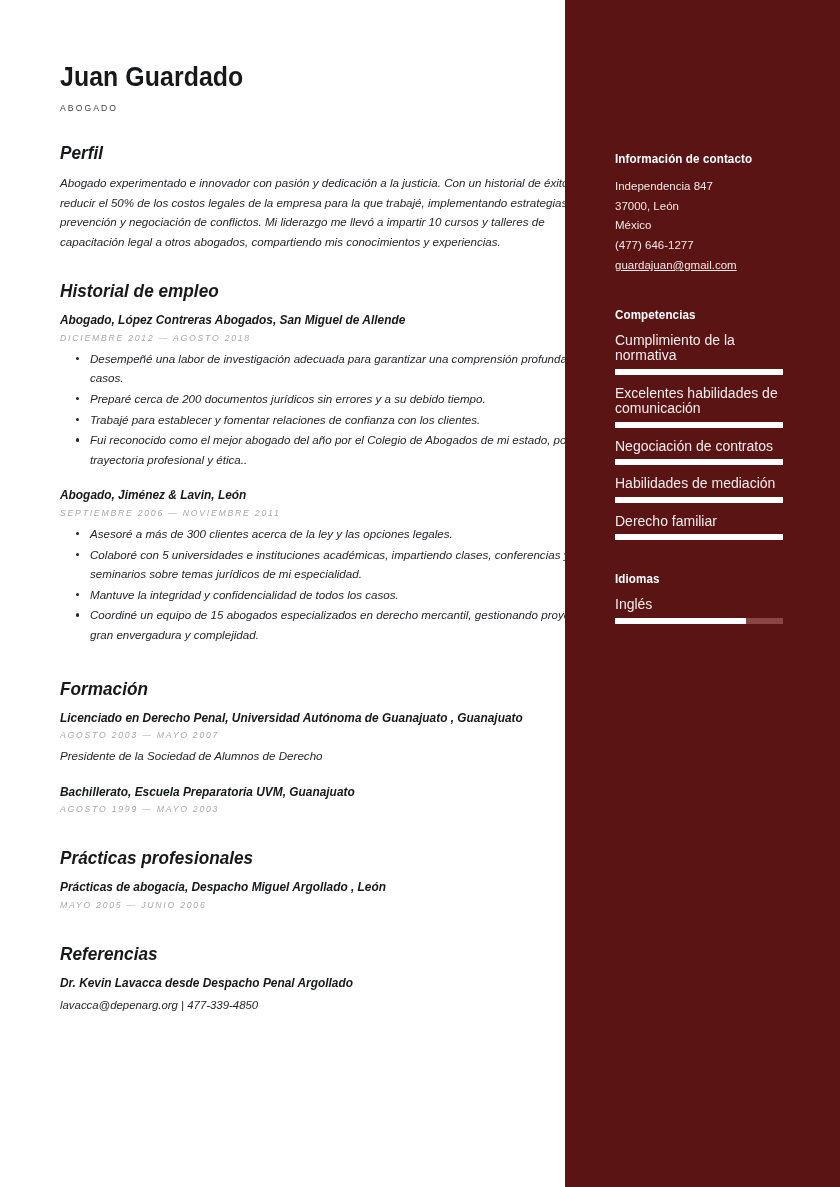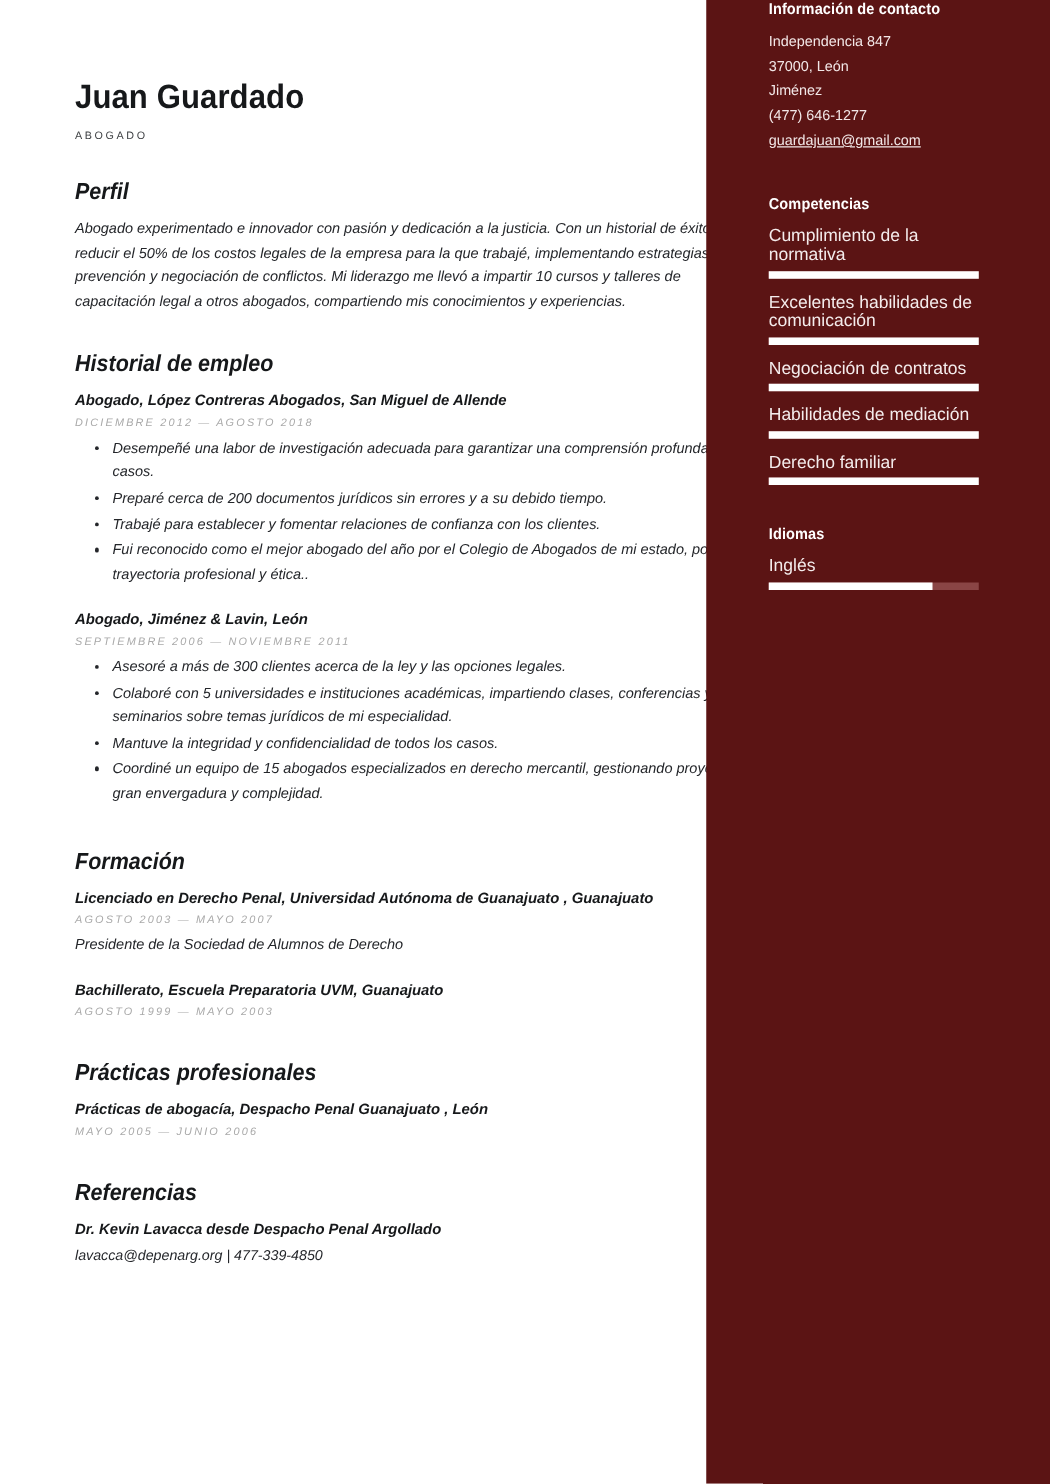--- a/index.html
+++ b/index.html
@@ -14,21 +14,21 @@
   .page{position:relative;width:840px;height:1187px;background:#fff;}
 
   
   .sidebar{
     position:absolute;top:0;right:0;
     width:275px;height:1187px;
     background:#5b1414;
     box-sizing:border-box;
     padding:0 58px 0 50px;
   }
-  .sidebar-inner{}
+  .sidebar-inner{padding-top:152px;}
 
   .side-heading{
     font-family:"Liberation Sans Narrow","Liberation Sans",sans-serif;
     font-weight:bold;
     font-size:12.5px;
     color:#ffffff;
     letter-spacing:.1px;
     margin:0 0 11px 0;
     transform:scaleX(.93);
     transform-origin:left center;
@@ -211,21 +211,21 @@
 
       <div class="entry">
         <p class="entry-title">Bachillerato, Escuela Preparatoria UVM, Guanajuato</p>
         <p class="entry-dates">AGOSTO 1999 — MAYO 2003</p>
       </div>
     </div>
 
     <div class="section sec-gap-lg">
       <h2 class="section-title">Prácticas profesionales</h2>
       <div class="entry">
-        <p class="entry-title">Prácticas de abogacía, Despacho Penal Guanajuato , León</p>
+        <p class="entry-title">Prácticas de abogacía, Despacho Miguel Argollado , León</p>
         <p class="entry-dates">MAYO 2005 — JUNIO 2006</p>
       </div>
     </div>
 
     <div class="section sec-gap-lg">
       <h2 class="section-title">Referencias</h2>
       <div class="entry">
         <p class="entry-title">Dr. Kevin Lavacca  desde Despacho Penal Argollado</p>
         <p class="ref-contact">lavacca@depenarg.org  |  477-339-4850</p>
       </div>
@@ -233,21 +233,21 @@
 
   </div>
 
   <aside class="sidebar" style="background: rgb(91, 20, 20);">
     <div class="sidebar-inner">
 
       <div>
         <h3 class="side-heading">Información de contacto</h3>
         <p class="side-line">Independencia 847</p>
         <p class="side-line">37000, León</p>
-        <p class="side-line">Jiménez</p>
+        <p class="side-line">México</p>
         <p class="side-line">(477) 646-1277</p>
         <a class="side-link">guardajuan@gmail.com</a>
       </div>
 
       <div class="side-block">
         <h3 class="side-heading">Competencias</h3>
 
         <div class="skill">
           <p class="skill-name">Cumplimiento de la normativa</p>
           <div class="bar-track" style="background: rgb(138, 69, 69);">

